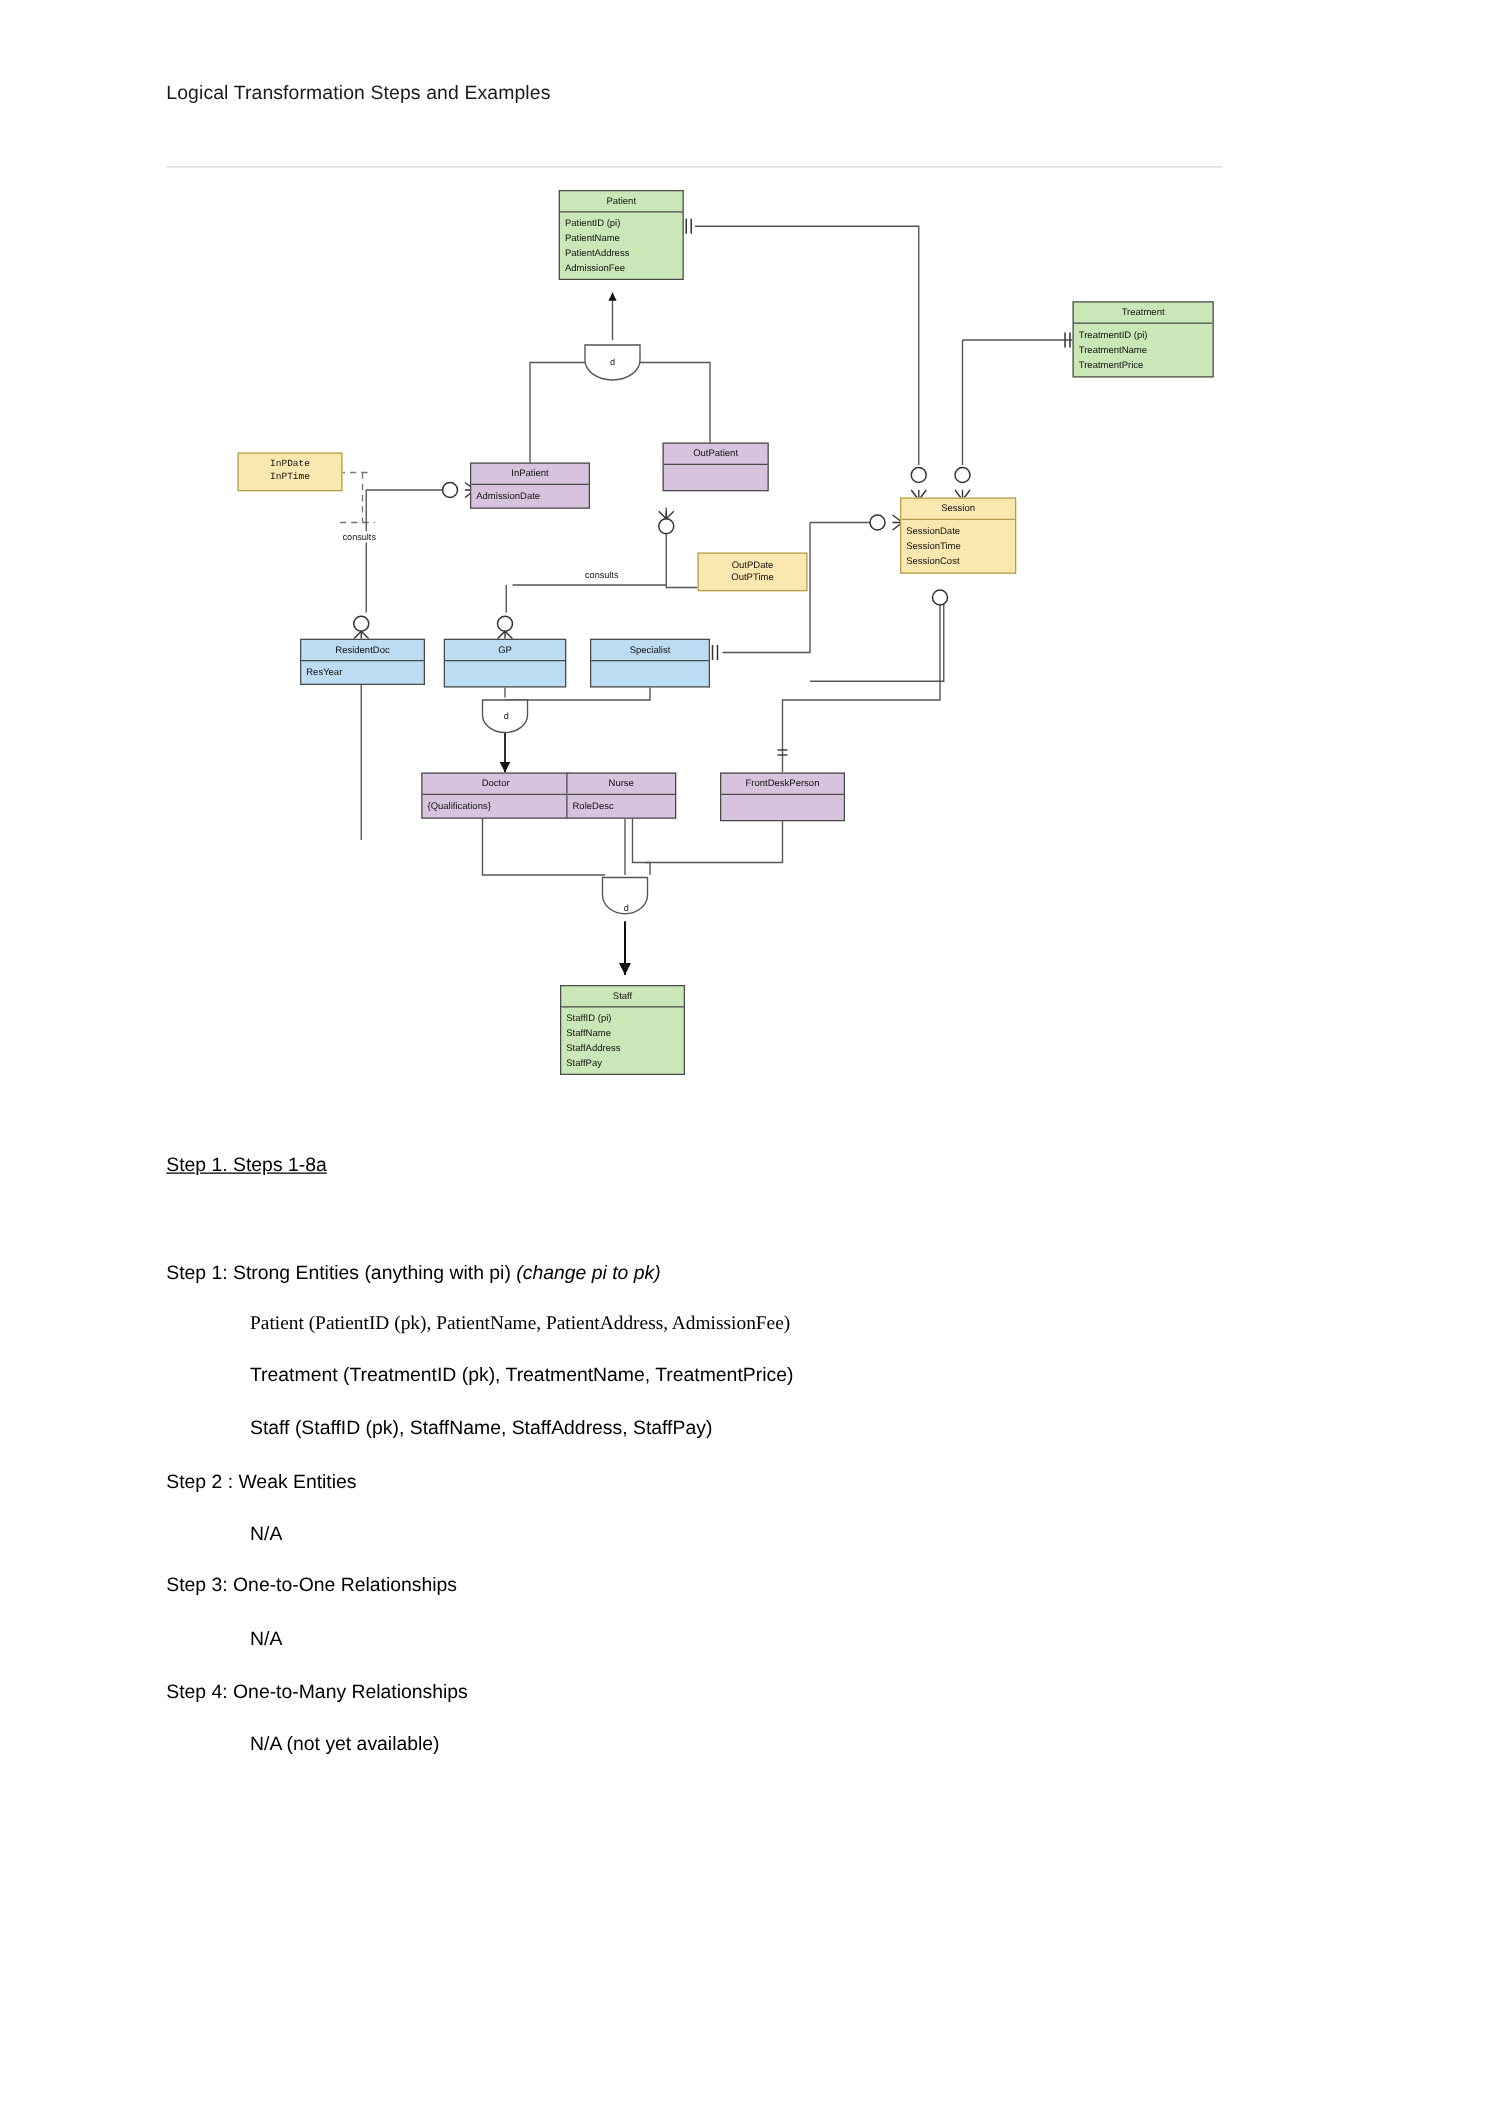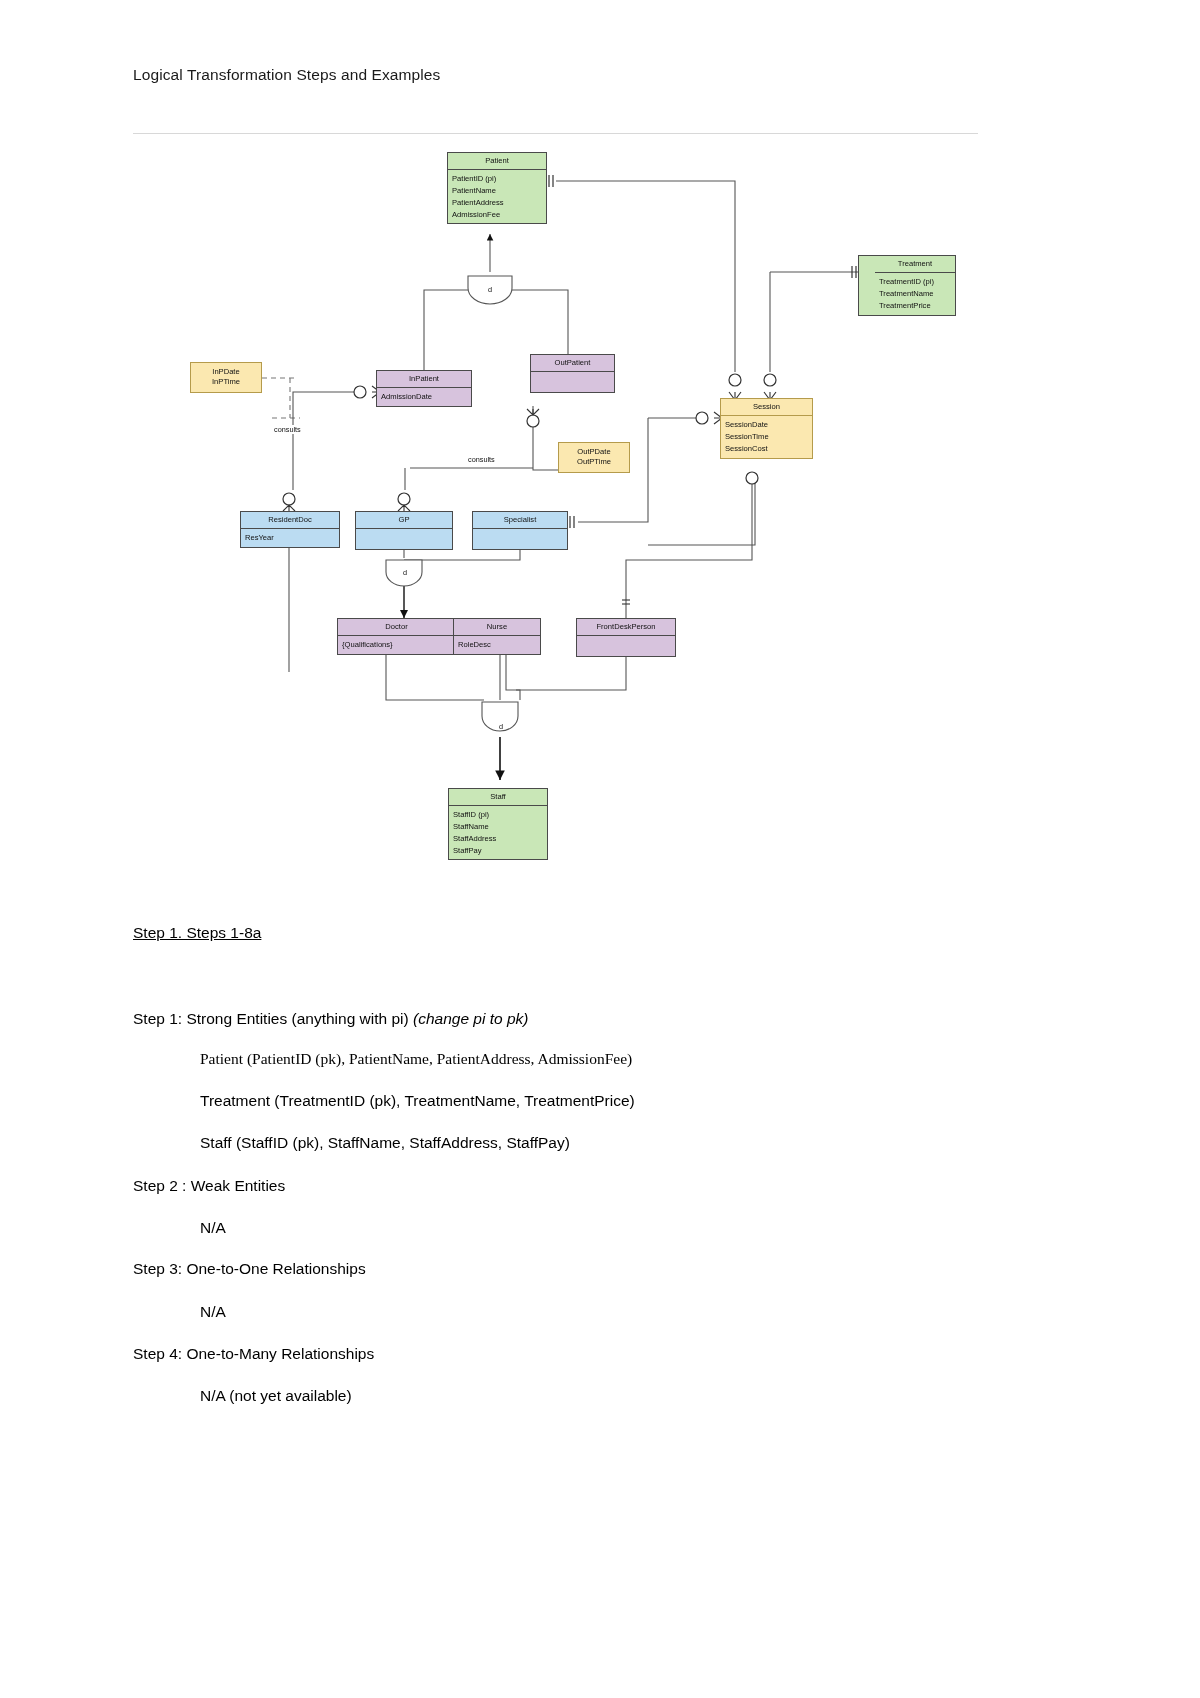--- a/index.html
+++ b/index.html
@@ -214,21 +214,21 @@
   <div class="entity green" style="left:447px; top:152px; width:100px;">
     <div class="ent-title">Patient</div>
     <div class="ent-attrs">
       <div class="attr">PatientID (pi)</div>
       <div class="attr">PatientName</div>
       <div class="attr">PatientAddress</div>
       <div class="attr">AdmissionFee</div>
     </div>
   </div>
 
-  <div class="entity green" style="left:858px; top:255px; width:98px;padding-left:16px;">
+  <div class="entity green" style="left:858px; top:241px; width:113px;">
     <div class="ent-title">Treatment</div>
     <div class="ent-attrs">
       <div class="attr">TreatmentID (pi)</div>
       <div class="attr">TreatmentName</div>
       <div class="attr">TreatmentPrice</div>
     </div>
   </div>
 
   <div class="entity yellow" style="left:720px; top:398px; width:93px; border-color:#b59b4b;">
     <div class="ent-title" style="border-bottom-color:#b59b4b;">Session</div>
@@ -290,26 +290,26 @@
   <div class="entity green" style="left:448px; top:788px; width:100px;">
     <div class="ent-title">Staff</div>
     <div class="ent-attrs">
       <div class="attr">StaffID (pi)</div>
       <div class="attr">StaffName</div>
       <div class="attr">StaffAddress</div>
       <div class="attr">StaffPay</div>
     </div>
   </div>
 
-  <div class="attr-note" style="left:190px; top:362px; width:72px;">
+  <div class="attr-note" style="left:190px; top:362px; width:84px;font-family:Liberation Mono, monospace;">
     <div>InPDate</div>
     <div>InPTime</div>
   </div>
 
-  <div class="attr-note" style="left:558px; top:442px; width:72px;">
+  <div class="attr-note" style="left:558px; top:442px; width:88px;">
     <div>OutPDate</div>
     <div>OutPTime</div>
   </div>
 
   <div class="edge-label" style="left:272px; top:425px;">consults</div>
   <div class="edge-label" style="left:466px; top:455px;">consults</div>
 
   <div class="edge-label" style="left:486px; top:285px; background:transparent;">d</div>
   <div class="edge-label" style="left:401px; top:568px; background:transparent;">d</div>
   <div class="edge-label" style="left:497px; top:722px; background:transparent;">d</div>

